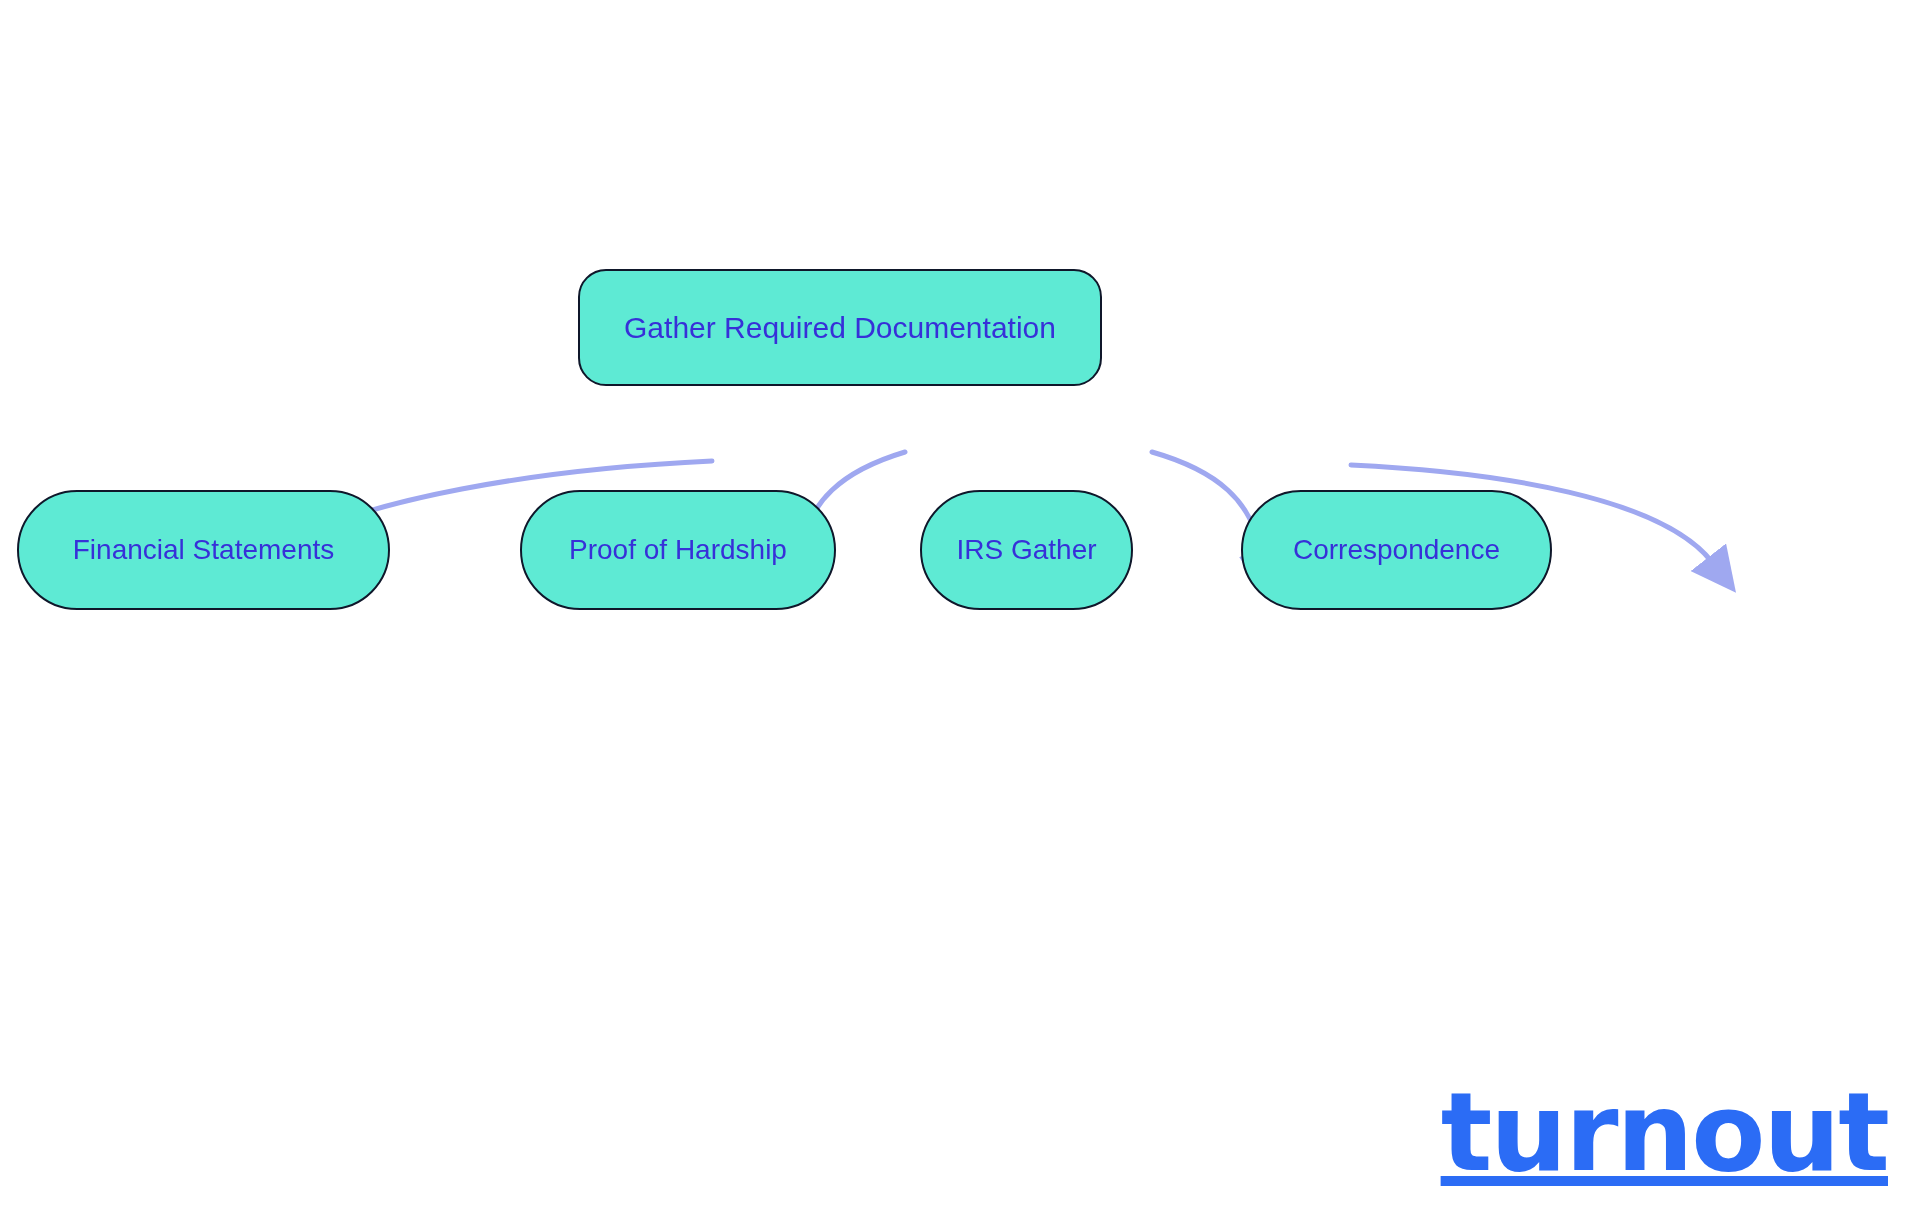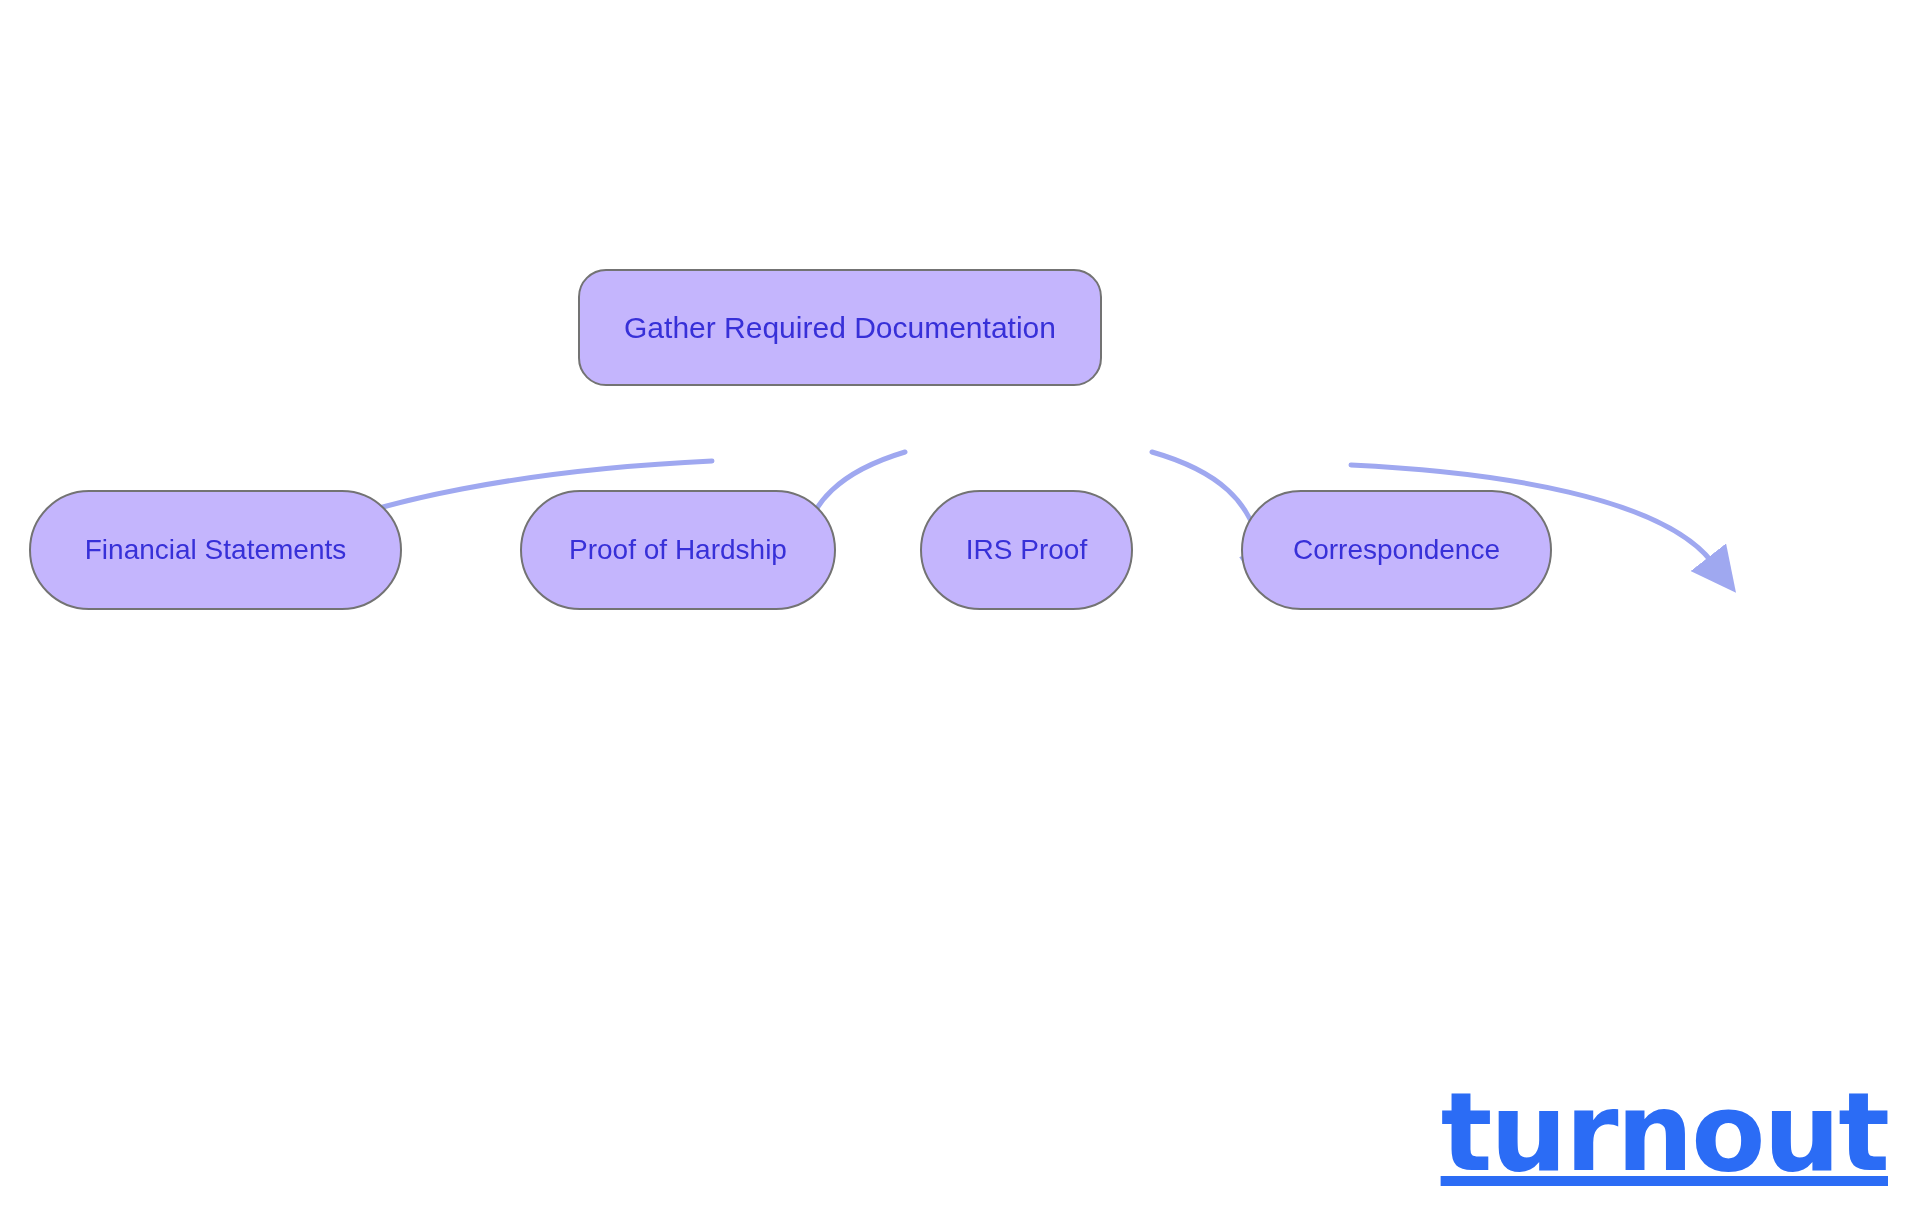--- a/index.html
+++ b/index.html
@@ -28,42 +28,42 @@
     width: 1920px;
     height: 1215px;
     pointer-events: none;
   }
   .node {
     position: absolute;
     box-sizing: border-box;
     display: flex;
     align-items: center;
     justify-content: center;
-    background: #c4b5fd;
-    border: 2px solid #737373;
+    background: #5eead4;
+    border: 2px solid #0f172a;
     color: #3730d8;
     text-align: center;
     line-height: 1.2;
     white-space: nowrap;
   }
   .node-root {
     left: 578px;
     top: 269px;
     width: 524px;
     height: 117px;
     border-radius: 28px;
     font-size: 30px;
   }
   .node-child {
     top: 490px;
     height: 120px;
     border-radius: 60px;
     font-size: 28px;
   }
-  .node-c0 { left: 29px;   width: 373px; }
+  .node-c0 { left: 17px;   width: 373px; }
   .node-c1 { left: 520px;  width: 316px; }
   .node-c2 { left: 920px;  width: 213px; }
   .node-c3 { left: 1241px; width: 311px; }
 
   .node-label {
     display: block;
     padding: 0 18px;
   }
 
   #brand-logo {
@@ -107,21 +107,21 @@
 
   <div class="node node-child node-c0">
     <span class="node-label">Financial Statements</span>
   </div>
 
   <div class="node node-child node-c1">
     <span class="node-label">Proof of Hardship</span>
   </div>
 
   <div class="node node-child node-c2">
-    <span class="node-label">IRS Proof</span>
+    <span class="node-label">IRS Gather</span>
   </div>
 
   <div class="node node-child node-c3">
     <span class="node-label">Correspondence</span>
   </div>
 
   <div id="brand-logo">turnout</div>
 
 </div>
 

